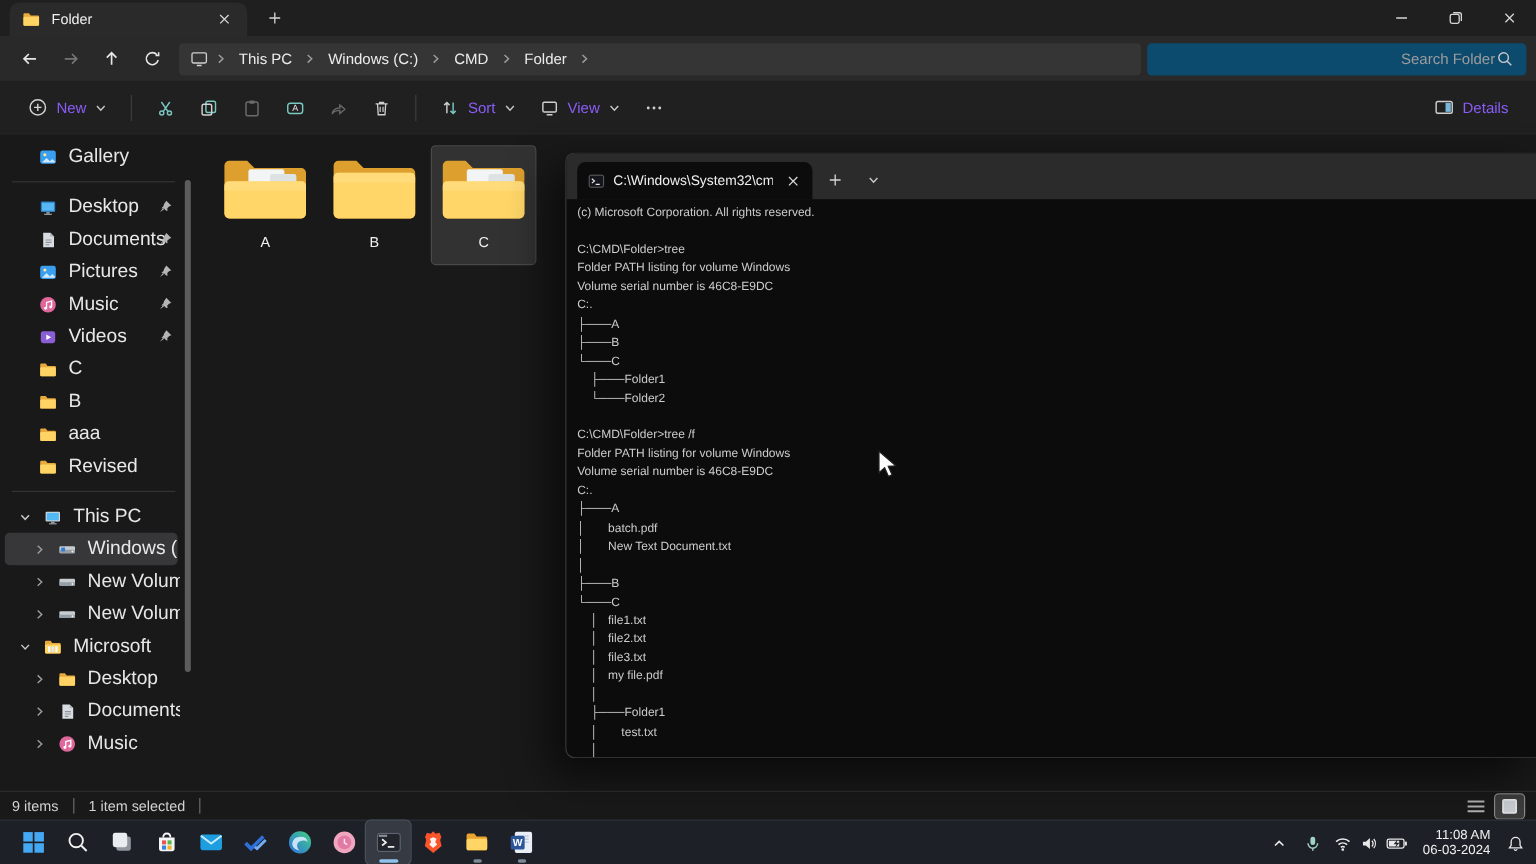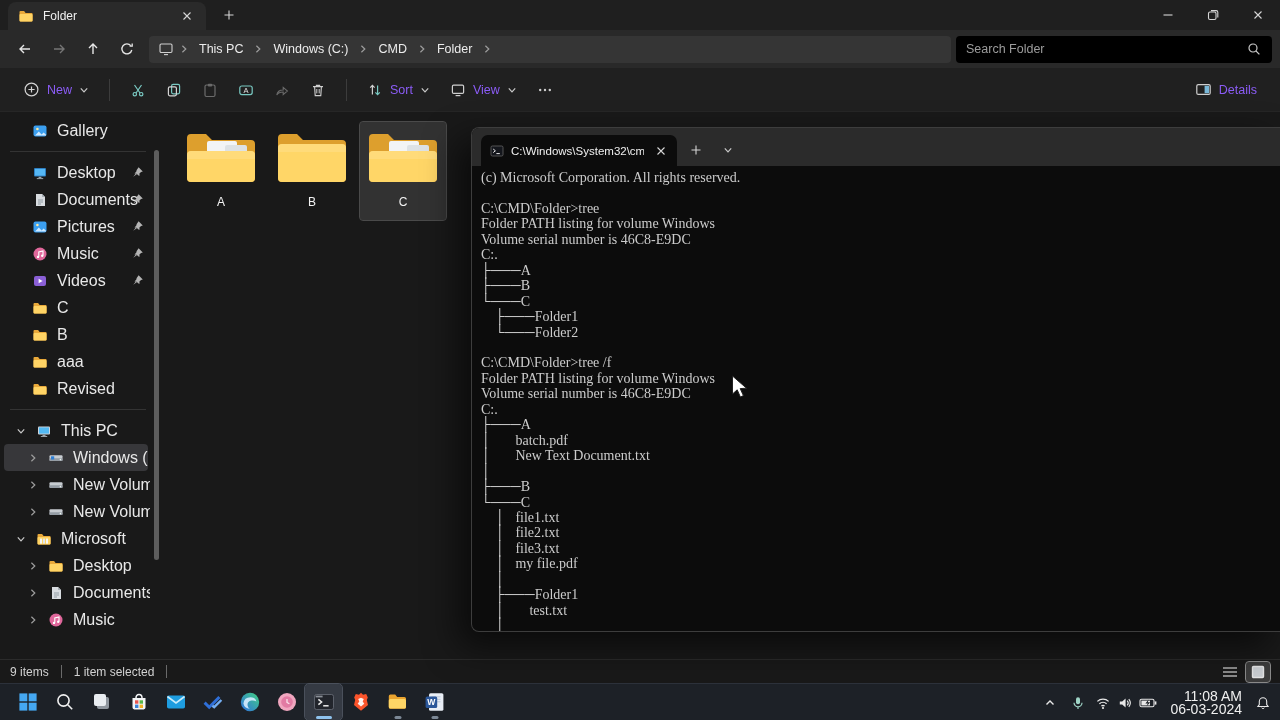--- a/index.html
+++ b/index.html
@@ -17,21 +17,21 @@
   .etab-close { width:22px; height:22px; }
   .newtab { width:26px; height:26px; margin:0 0 2px 10px; }
   .wincontrols { margin-left:auto; display:flex; align-self:flex-start; }
   .wc { width:45px; height:29px; display:flex; align-items:center; justify-content:center; }
 
   .navbar { height:38px; background:#292929; display:flex; align-items:center; padding:0 8px; flex:0 0 auto; }
   .nav-btn { width:34px; height:30px; display:flex; align-items:center; justify-content:center; border-radius:4px; }
   .addressbar { flex:1; height:27px; background:#353535; border-radius:4px; margin:0 5px; display:flex; align-items:center; padding:0 8px; gap:3px; }
   .bc-seg { font-size:12.5px; color:#ececec; padding:2px 6px; border-radius:3px; white-space:nowrap; }
   .bc-sep { display:flex; align-items:center; padding:0 1px; }
-  .searchbar { width:316px; height:27px; background:#000000; border-radius:4px; display:flex; align-items:center; padding:0 10px; }
+  .searchbar { width:316px; height:27px; background:#0c4a6e; border-radius:4px; display:flex; align-items:center; padding:0 10px;text-align:right; }
   .search-ph { font-size:12.5px; color:#9c9c9c; flex:1; }
 
   .cmdbar { height:44px; background:#202020; display:flex; align-items:center; padding:0 14px; gap:2px; flex:0 0 auto; border-bottom:1px solid #262626; }
   .tool-btn { height:32px; display:flex; align-items:center; gap:7px; padding:0 9px; border-radius:4px; font-size:12.5px; color:#8b5cf6; }
   .tool-btn.dim { opacity:.42; }
   .tb-divider { width:1px; height:22px; background:#3c3c3c; margin:0 9px; }
   .details-btn { margin-left:auto;text-align:right; }
 
   .contentrow { flex:1 1 auto; display:flex; min-height:0; position:relative; }
   .sidebar { width:160px; flex:0 0 auto; padding-top:5px; overflow:hidden; position:relative; }
@@ -57,35 +57,35 @@
   .view-toggles { margin-left:auto; display:flex; gap:4px; align-items:center; }
   .vt { width:24px; height:20px; display:flex; align-items:center; justify-content:center; border-radius:3px; }
   .vt.active { background:#3c3c3c; outline:1px solid #8a8a8a; }
 
   
   .terminal { position:absolute; left:471px; top:127px; width:809px; height:505px; background:#0c0c0c; border-radius:8px 0 0 8px; box-shadow:-12px 14px 34px rgba(0,0,0,.6); border:1px solid #3d3d3d; border-right:none; overflow:hidden; }
   .term-tabbar { height:38px; background:#2b2b2b; display:flex; align-items:flex-end; padding-left:9px; }
   .term-tab { width:196px; height:31px; background:#0c0c0c; border-radius:7px 7px 0 0; display:flex; align-items:center; gap:7px; padding:0 6px 0 9px; }
   .term-tab-title { font-size:11.5px; color:#f0f0f0; flex:1; white-space:nowrap; overflow:hidden; }
   .term-bar-btn { width:26px; height:26px; margin:0 0 3px 6px; display:flex; align-items:center; justify-content:center; border-radius:4px; }
-  .term-body { padding:4px 0 0 9px; font-family:Liberation Serif, serif; font-size:14px; line-height:15.45px; color:#cccccc; white-space:pre; overflow:hidden; height:465px; }
+  .term-body { padding:4px 0 0 9px; font-family:Liberation Sans, sans-serif; font-size:10px; line-height:15.45px; color:#cccccc; white-space:pre; overflow:hidden; height:465px; }
 
   .cursor { position:absolute; left:731px; top:375px; z-index:40; }
 
   
   .taskbar { position:absolute; left:0; bottom:0; width:1280px; height:37px; background:#1d2127; border-top:1px solid #2c313a; display:flex; align-items:center; }
   .tb-left { display:flex; margin-left:9px; }
   .tb-slot { width:37px; height:36px; display:flex; align-items:center; justify-content:center; position:relative; border-radius:4px; }
   .tb-slot.active { background:#353a43; outline:1px solid #4a505b; }
   .tb-under { position:absolute; bottom:1px; left:50%; transform:translateX(-50%); height:3px; border-radius:2px; }
   .tb-under.run { width:7px; background:#7c8896; }
   .tb-under.act { width:16px; background:#8fc3ee; }
   .tray { position:absolute; right:4px; top:0; height:37px; display:flex; align-items:center; gap:2px; }
   .tray-btn { height:30px; padding:0 5px; display:flex; align-items:center; justify-content:center; border-radius:4px; }
-  .clock { text-align:right; font-size:14px; line-height:13px; color:#f0f0f0; padding:0 6px 0 8px; }
+  .clock { text-align:right; font-size:11px; line-height:13px; color:#f0f0f0; padding:0 6px 0 8px; }
 </style>
 </head>
 <body>
 
 <div class="explorer">
 
   <div class="titlebar">
     <div class="etab">
       <span>
           <svg width="16" height="16" viewBox="0 0 16 16" xmlns="http://www.w3.org/2000/svg">

